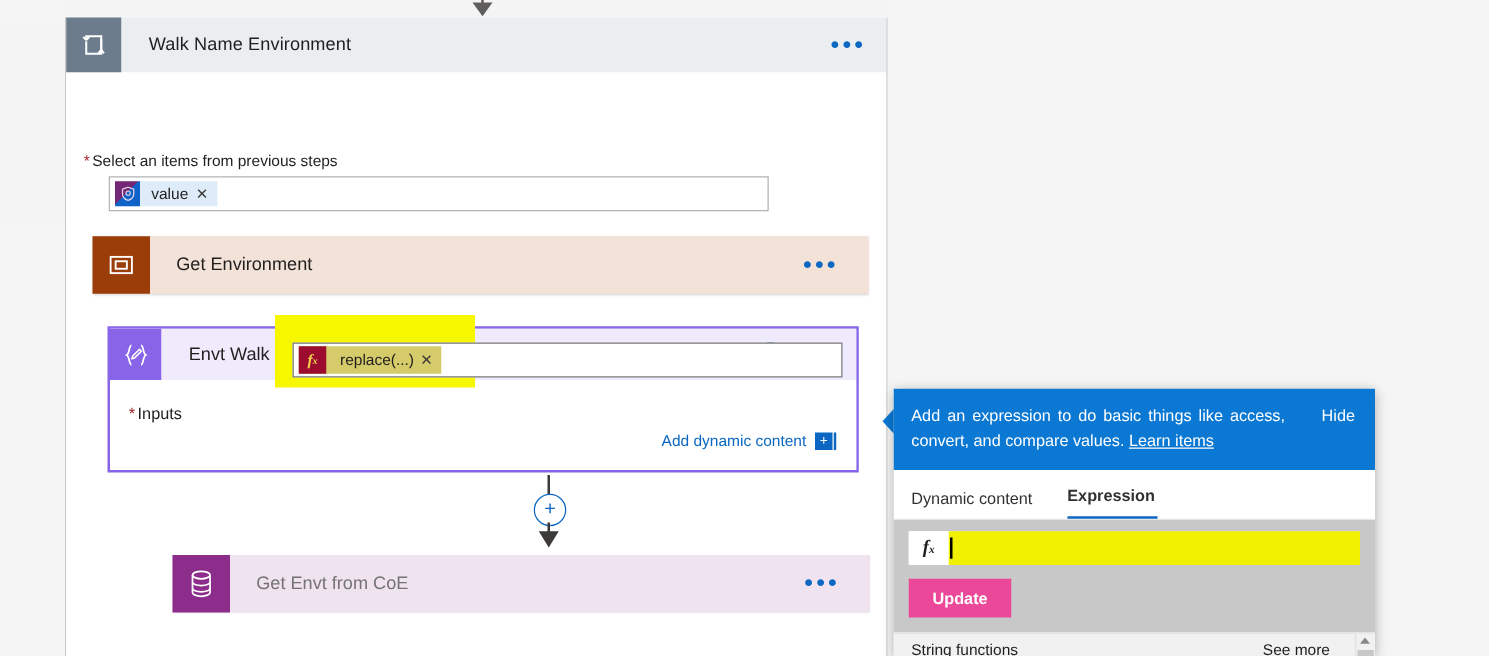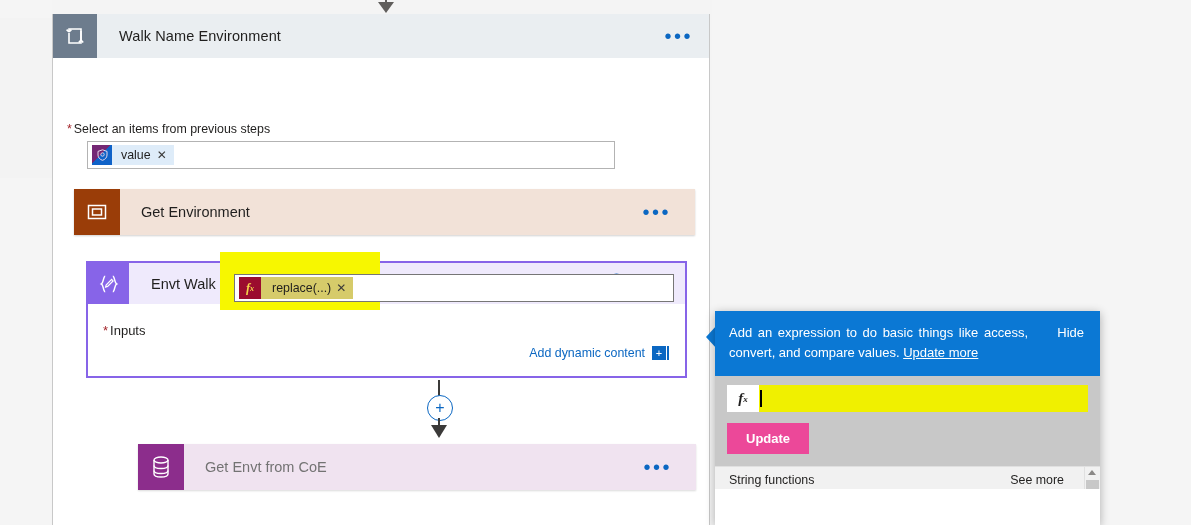--- a/index.html
+++ b/index.html
@@ -355,24 +355,28 @@
         </span>
       <span class="fx-text">replace(...)</span>
       <span class="fx-x">✕</span>
     </span>
   </div>
 
   <div class="panel-tail"></div>
   <div class="panel">
 
     <div class="panel-banner">
-      <div class="panel-banner-text"><span>Add an expression to do basic things like access, convert, and compare values. </span><span class="panel-learn">Update more</span></div>
+      <div class="panel-banner-text"><span>Add an expression to do basic things like access, convert, and compare values. </span><span class="panel-learn">Learn items</span></div>
       <span class="panel-hide">Hide</span>
     </div>
 
+    <div class="panel-tabs">
+      <span class="ptab">Dynamic content</span>
+      <span class="ptab sel">Expression</span>
+    </div>
 
     <div class="panel-editor">
       <div class="fxrow">
         <span class="fxrow-ico">
             <span>f</span>
             <sub>x</sub>
           </span>
         <span class="fxrow-input">
           <span class="fxrow-caret"></span>
         </span>

